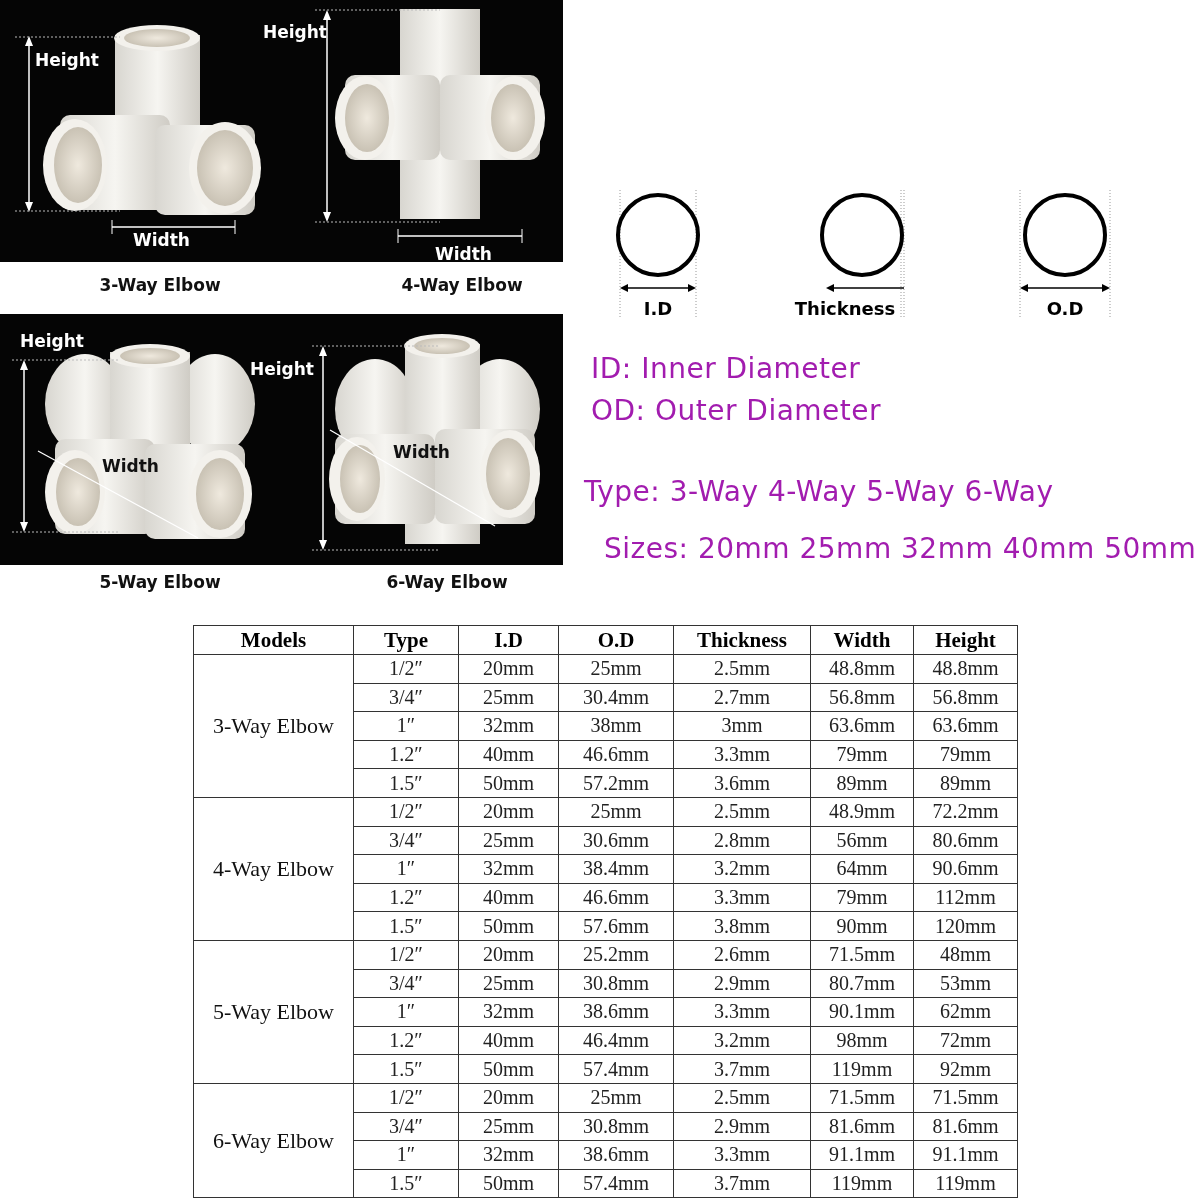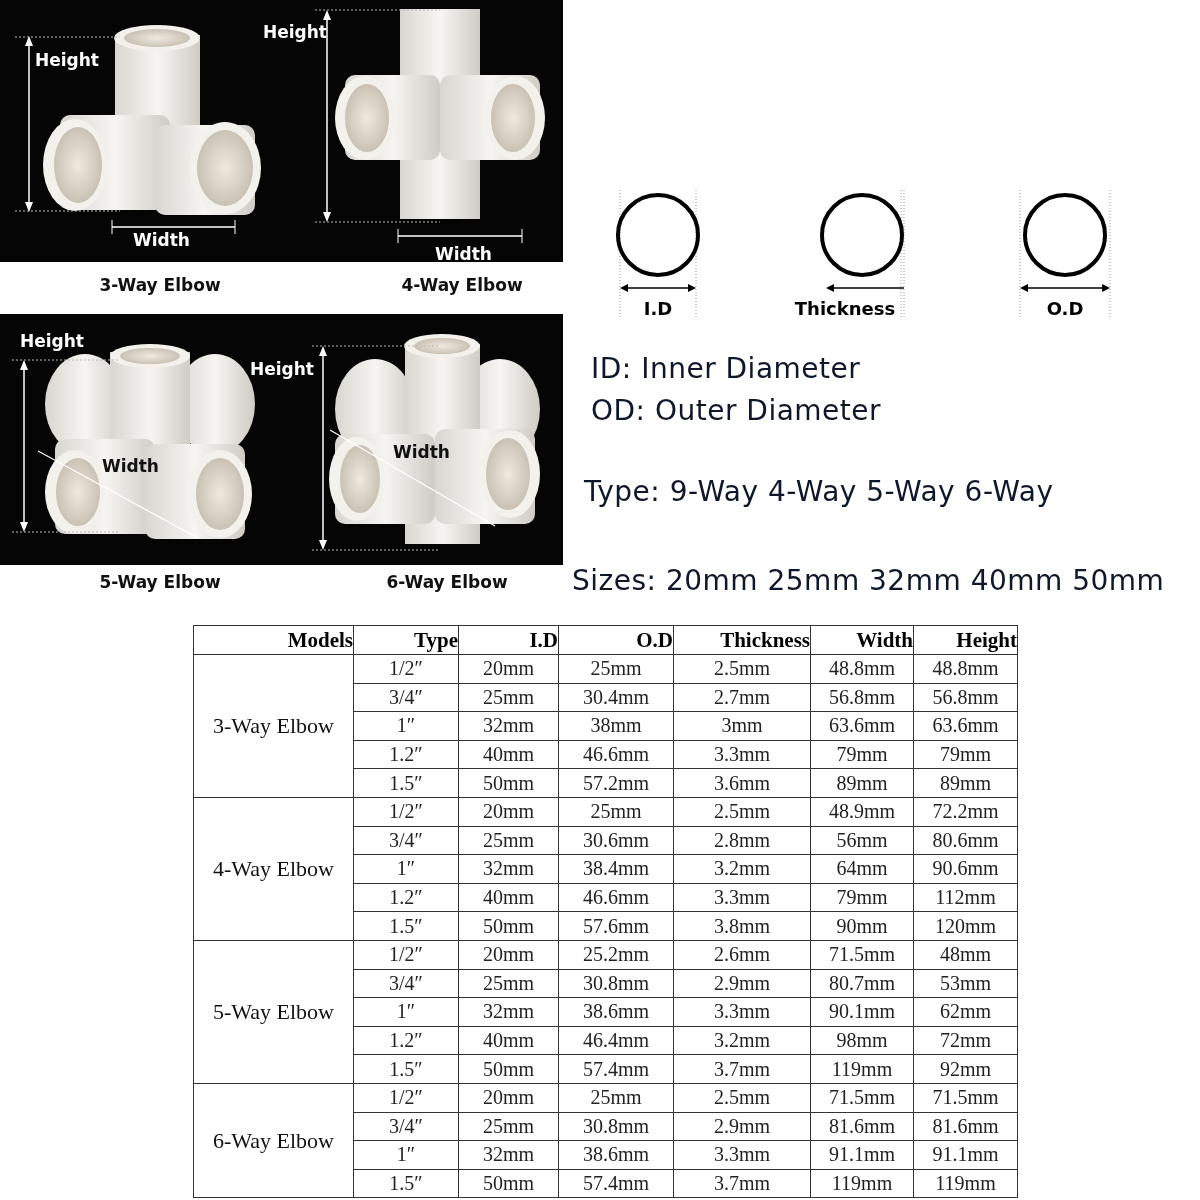--- a/index.html
+++ b/index.html
@@ -3,24 +3,24 @@
 <meta charset="utf-8">
 <style>
   html,body{margin:0;padding:0;background:#fff;}
   body{width:1200px;height:1200px;position:relative;overflow:hidden;font-family:"DejaVu Sans",sans-serif;color:#000;}
   .photo{position:absolute;background:#050505;overflow:hidden;}
   .photo svg{position:absolute;left:0;top:0;}
   .plabel{position:absolute;color:#fff;font-weight:bold;font-size:17px;font-family:"DejaVu Sans",sans-serif;}
   .caption{position:absolute;font-weight:bold;font-size:17px;color:#111;text-align:center;}
   .diag{position:absolute;}
   .diag-label{position:absolute;font-weight:bold;font-size:18px;text-align:center;}
-  .info{position:absolute;font-size:28px;color:#0f172a;white-space:nowrap;font-family:"DejaVu Sans",sans-serif;letter-spacing:0.5px;}
+  .info{position:absolute;font-size:28px;color:#a21caf;white-space:nowrap;font-family:"DejaVu Sans",sans-serif;letter-spacing:0.5px;}
   table.spec{position:absolute;left:193px;top:625px;border-collapse:collapse;font-family:"Liberation Serif","DejaVu Serif",serif;}
   table.spec th,table.spec td{border:1.5px solid #333;text-align:center;padding:0;}
-  table.spec th{font-weight:bold;font-size:21px;height:28px;text-align:right;}
+  table.spec th{font-weight:bold;font-size:21px;height:28px;}
   table.spec td{font-size:20px;height:27.6px;color:#222;}
   table.spec td.model{font-size:22px;color:#111;}
 </style>
 </head>
 <body>
 
 <div class="photo" style="left:0;top:0;width:563px;height:262px;">
   <svg width="563" height="262">
     <defs>
       <linearGradient id="pvc" x1="0" x2="1" y1="0" y2="0">
@@ -153,22 +153,22 @@
     <circle cx="50" cy="45" r="40" fill="none" stroke="#000" stroke-width="4"></circle>
     <line x1="9" y1="98" x2="91" y2="98" stroke="#000" stroke-width="1.5"></line>
     <polygon points="5,98 13,94 13,102" fill="#000"></polygon>
     <polygon points="95,98 87,94 87,102" fill="#000"></polygon>
   </svg>
   <div class="diag-label" style="left:0;top:108px;width:100px;">O.D</div>
 </div>
 
 <div class="info" style="left:591px;top:352px;">ID:  Inner Diameter</div>
 <div class="info" style="left:591px;top:394px;">OD: Outer Diameter</div>
-<div class="info" style="left:584px;top:475px;">Type: 9-Way 4-Way  5-Way 6-Way</div>
-<div class="info" style="left:572px;top:532px;margin-top:32px;">Sizes: 20mm 25mm 32mm 40mm 50mm</div>
+<div class="info" style="left:584px;top:475px;">Type: 3-Way 4-Way  5-Way 6-Way</div>
+<div class="info" style="left:604px;top:532px;">Sizes: 20mm 25mm 32mm 40mm 50mm</div>
 
 <table class="spec">
   <colgroup>
     <col style="width:160px">
       <col style="width:105px">
       <col style="width:100px">
       <col style="width:115px">
       <col style="width:137px">
       <col style="width:103px">
       <col style="width:104px">

